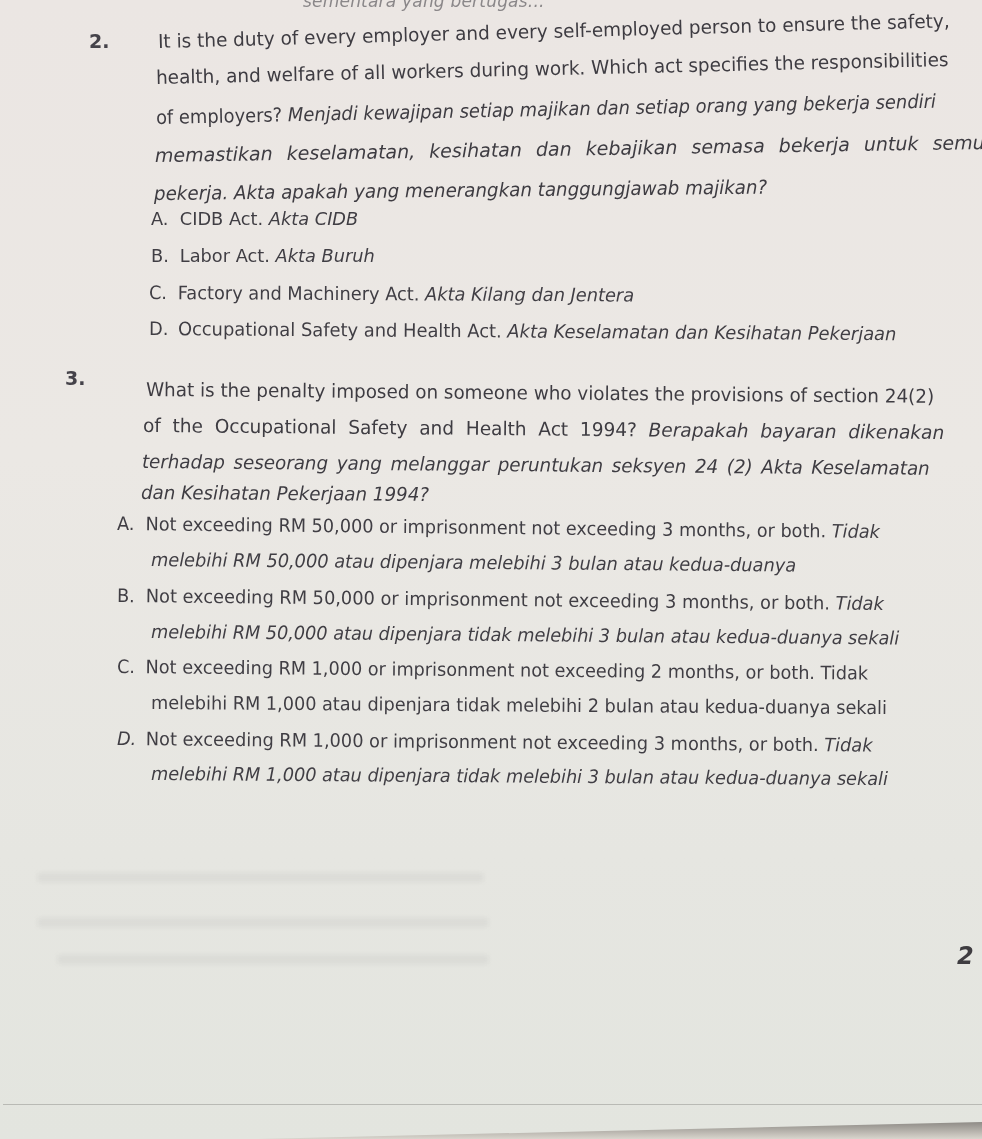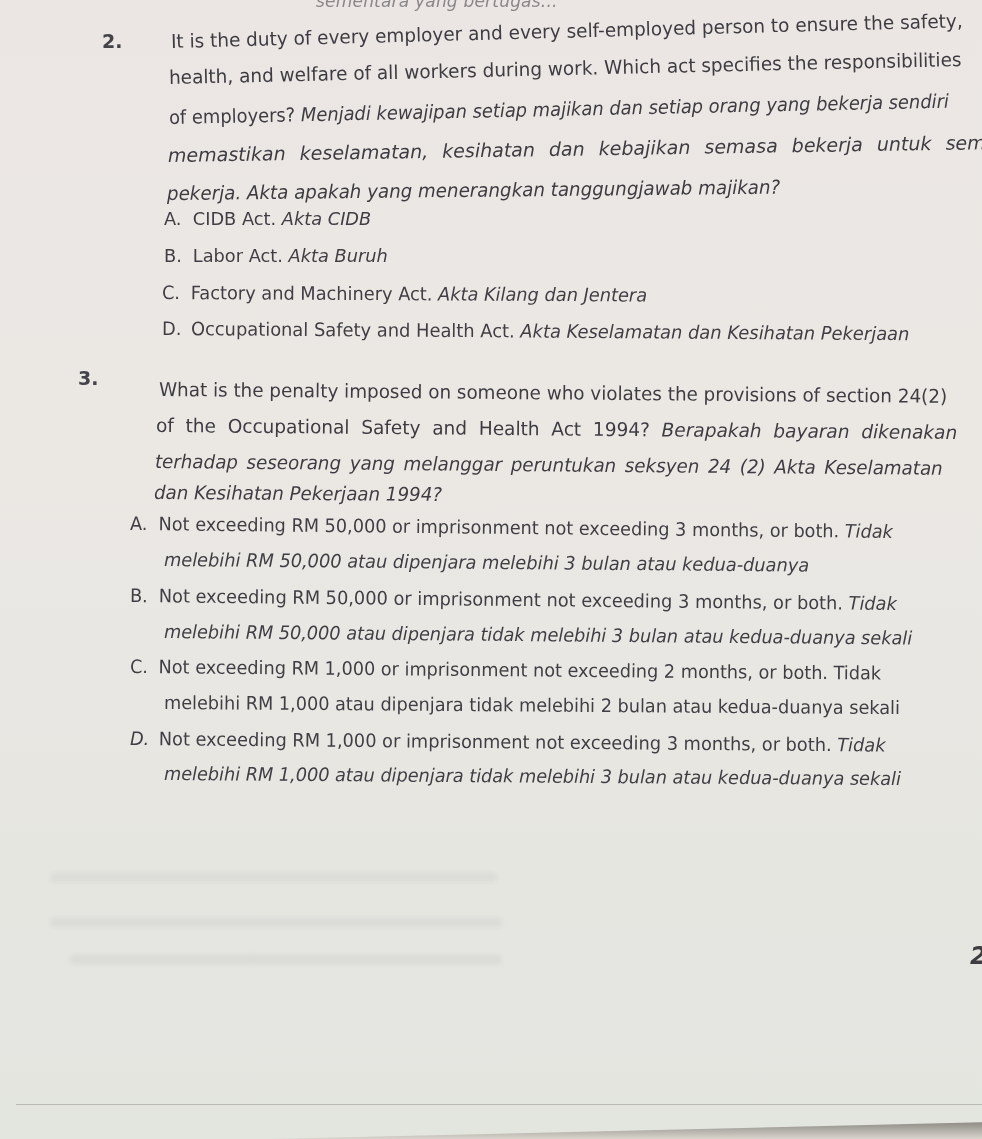--- a/index.html
+++ b/index.html
@@ -2,21 +2,21 @@
 <html><head>
 <meta charset="utf-8">
 <style>
   html, body { margin:0; padding:0; }
   body {
     width:982px; height:1139px; overflow:hidden; position:relative;
     background: linear-gradient(180deg, #ebe6e3 0%, #ebe8e4 40%, #e6e6e1 75%, #e3e5df 100%);
     font-family: "DejaVu Sans", sans-serif;
     color:#3d3b3d;
   }
-  .page { position:absolute; left:16px; top:0; width:808px; height:1139px;text-decoration:underline; }
+  .page { position:absolute; left:3px; top:0; width:808px; height:1139px;text-decoration:underline; }
   .cutoff {
     position:absolute; left:300px; top:-9px; font-style:italic; font-size:17px;
     color:#8a8789; letter-spacing:0.2px;
   }
   .qnum { position:absolute; font-size:19px; font-weight:bold; color:#45434a; }
   .line {
     position:absolute; white-space:nowrap; font-size:19px; color:#3e3c42;
     transform-origin:left center;
   }
   .line i { font-style:italic; }

